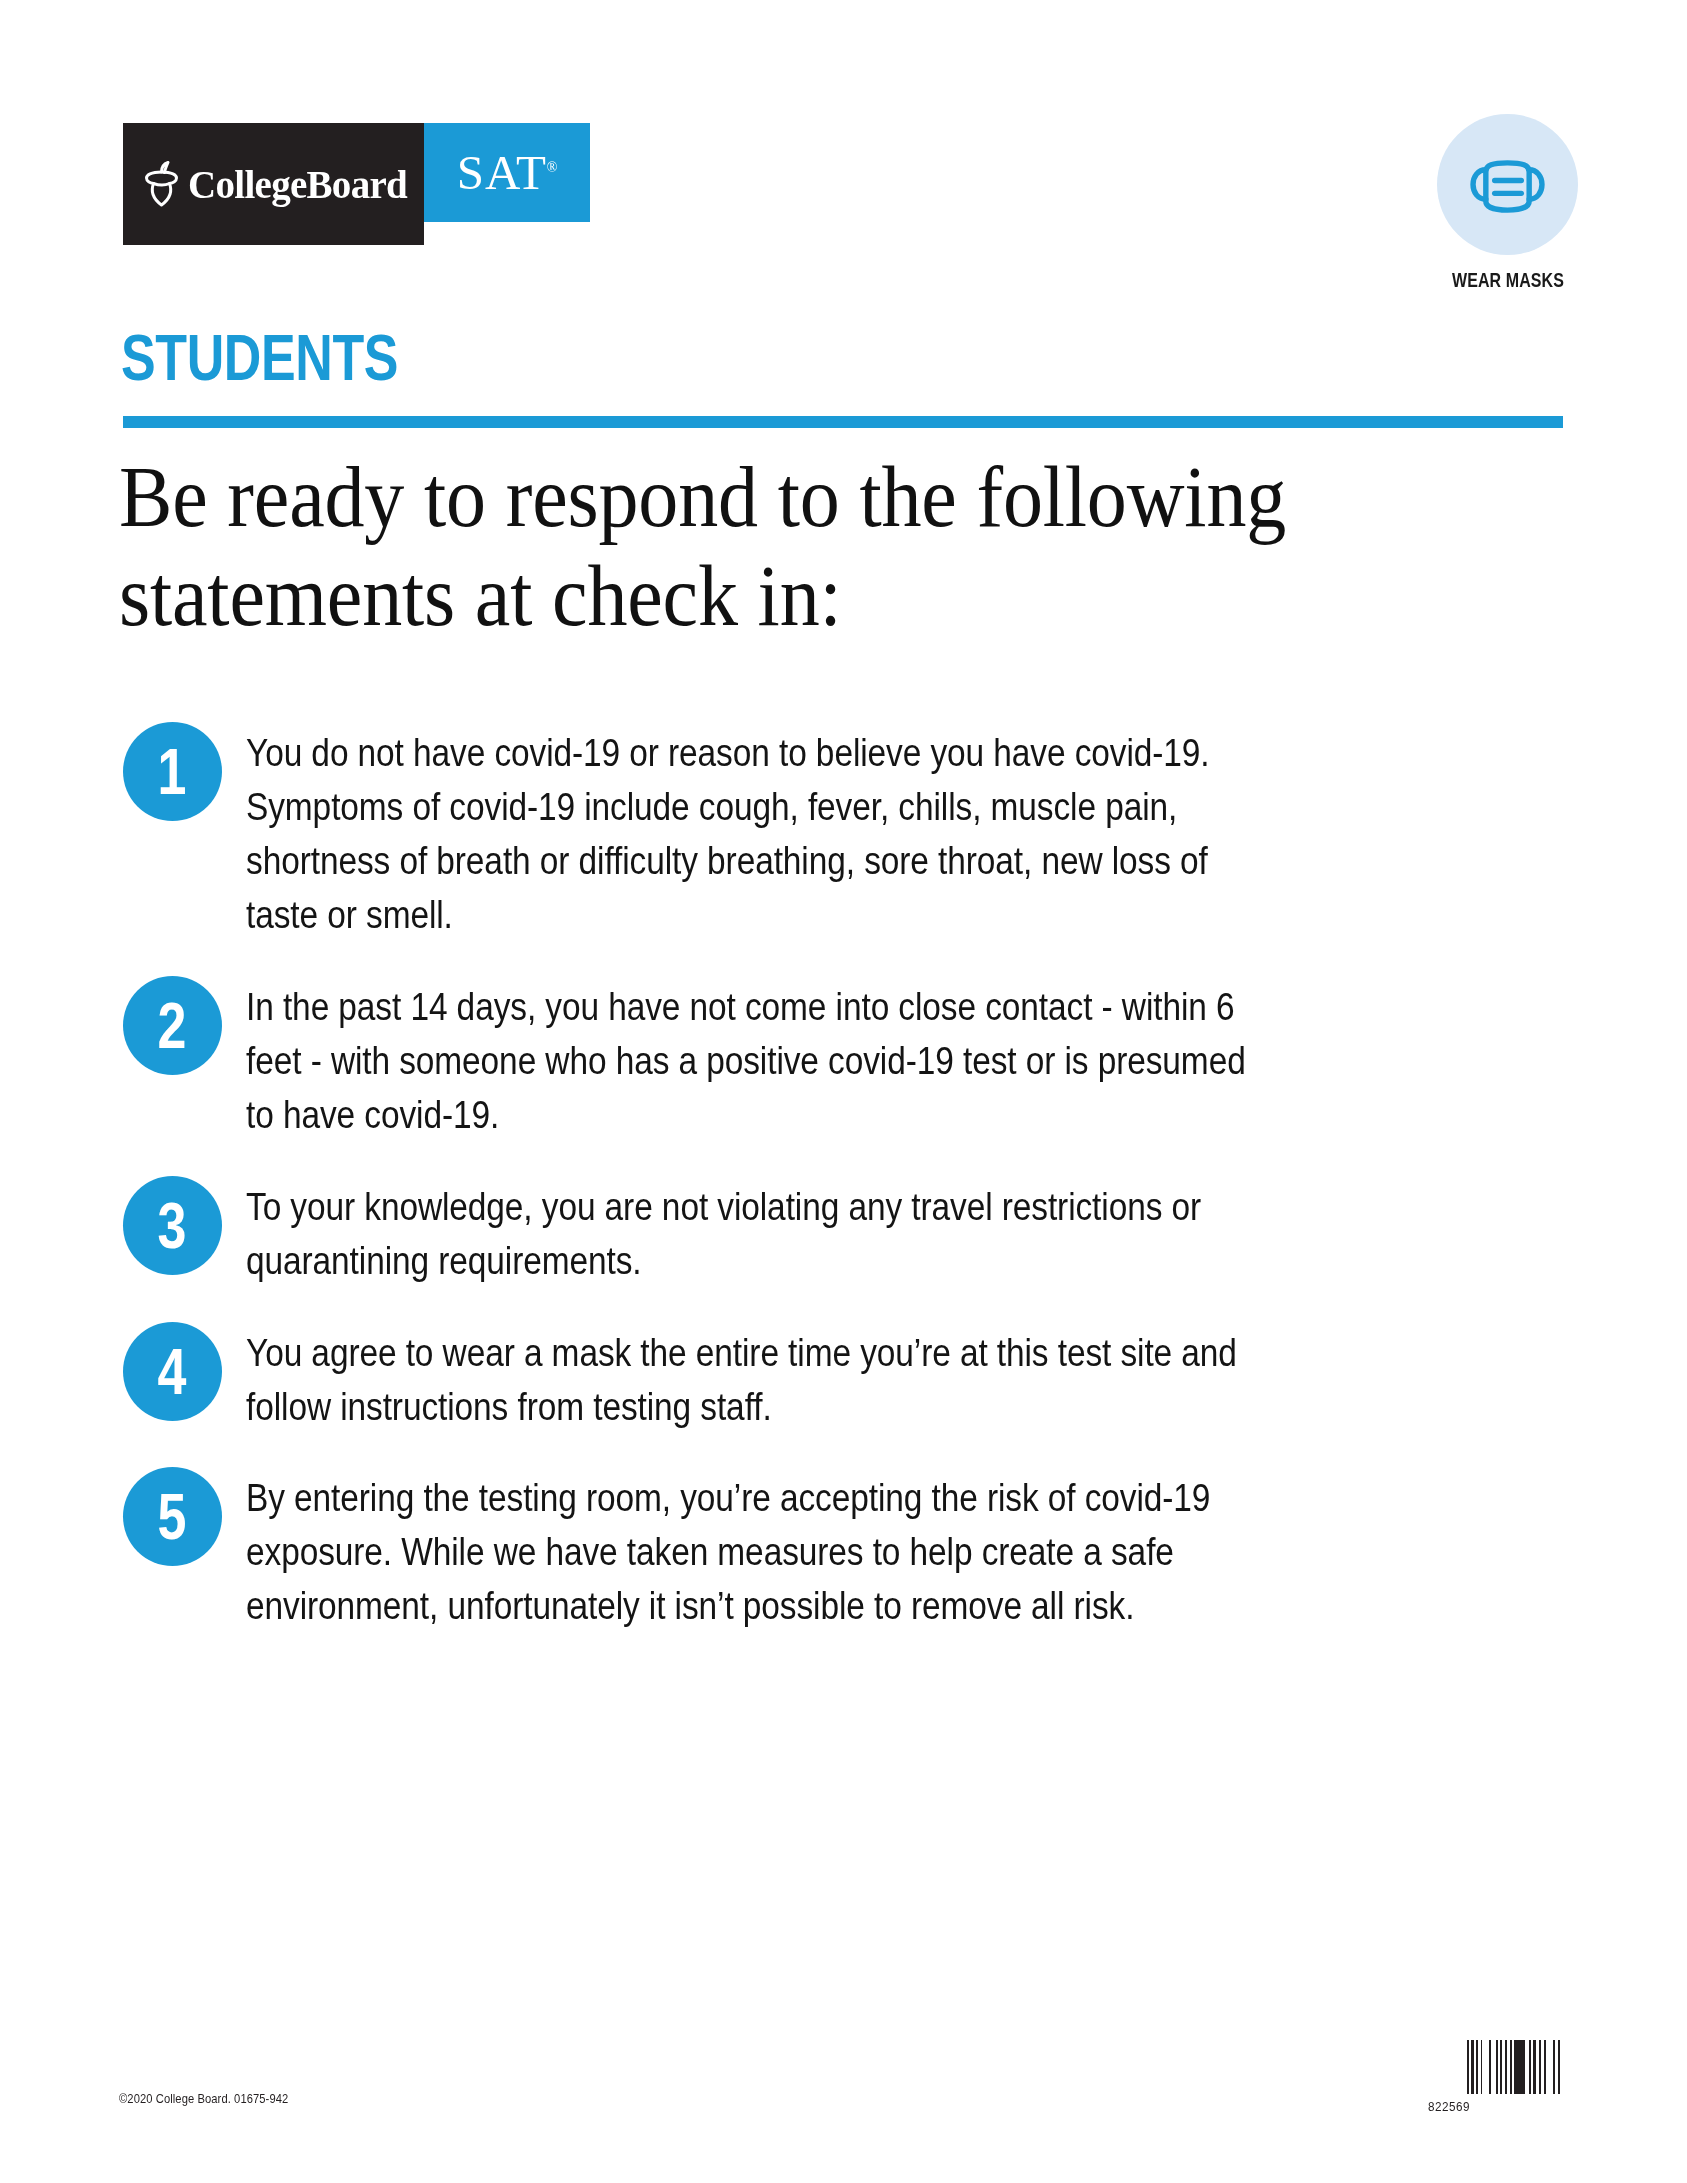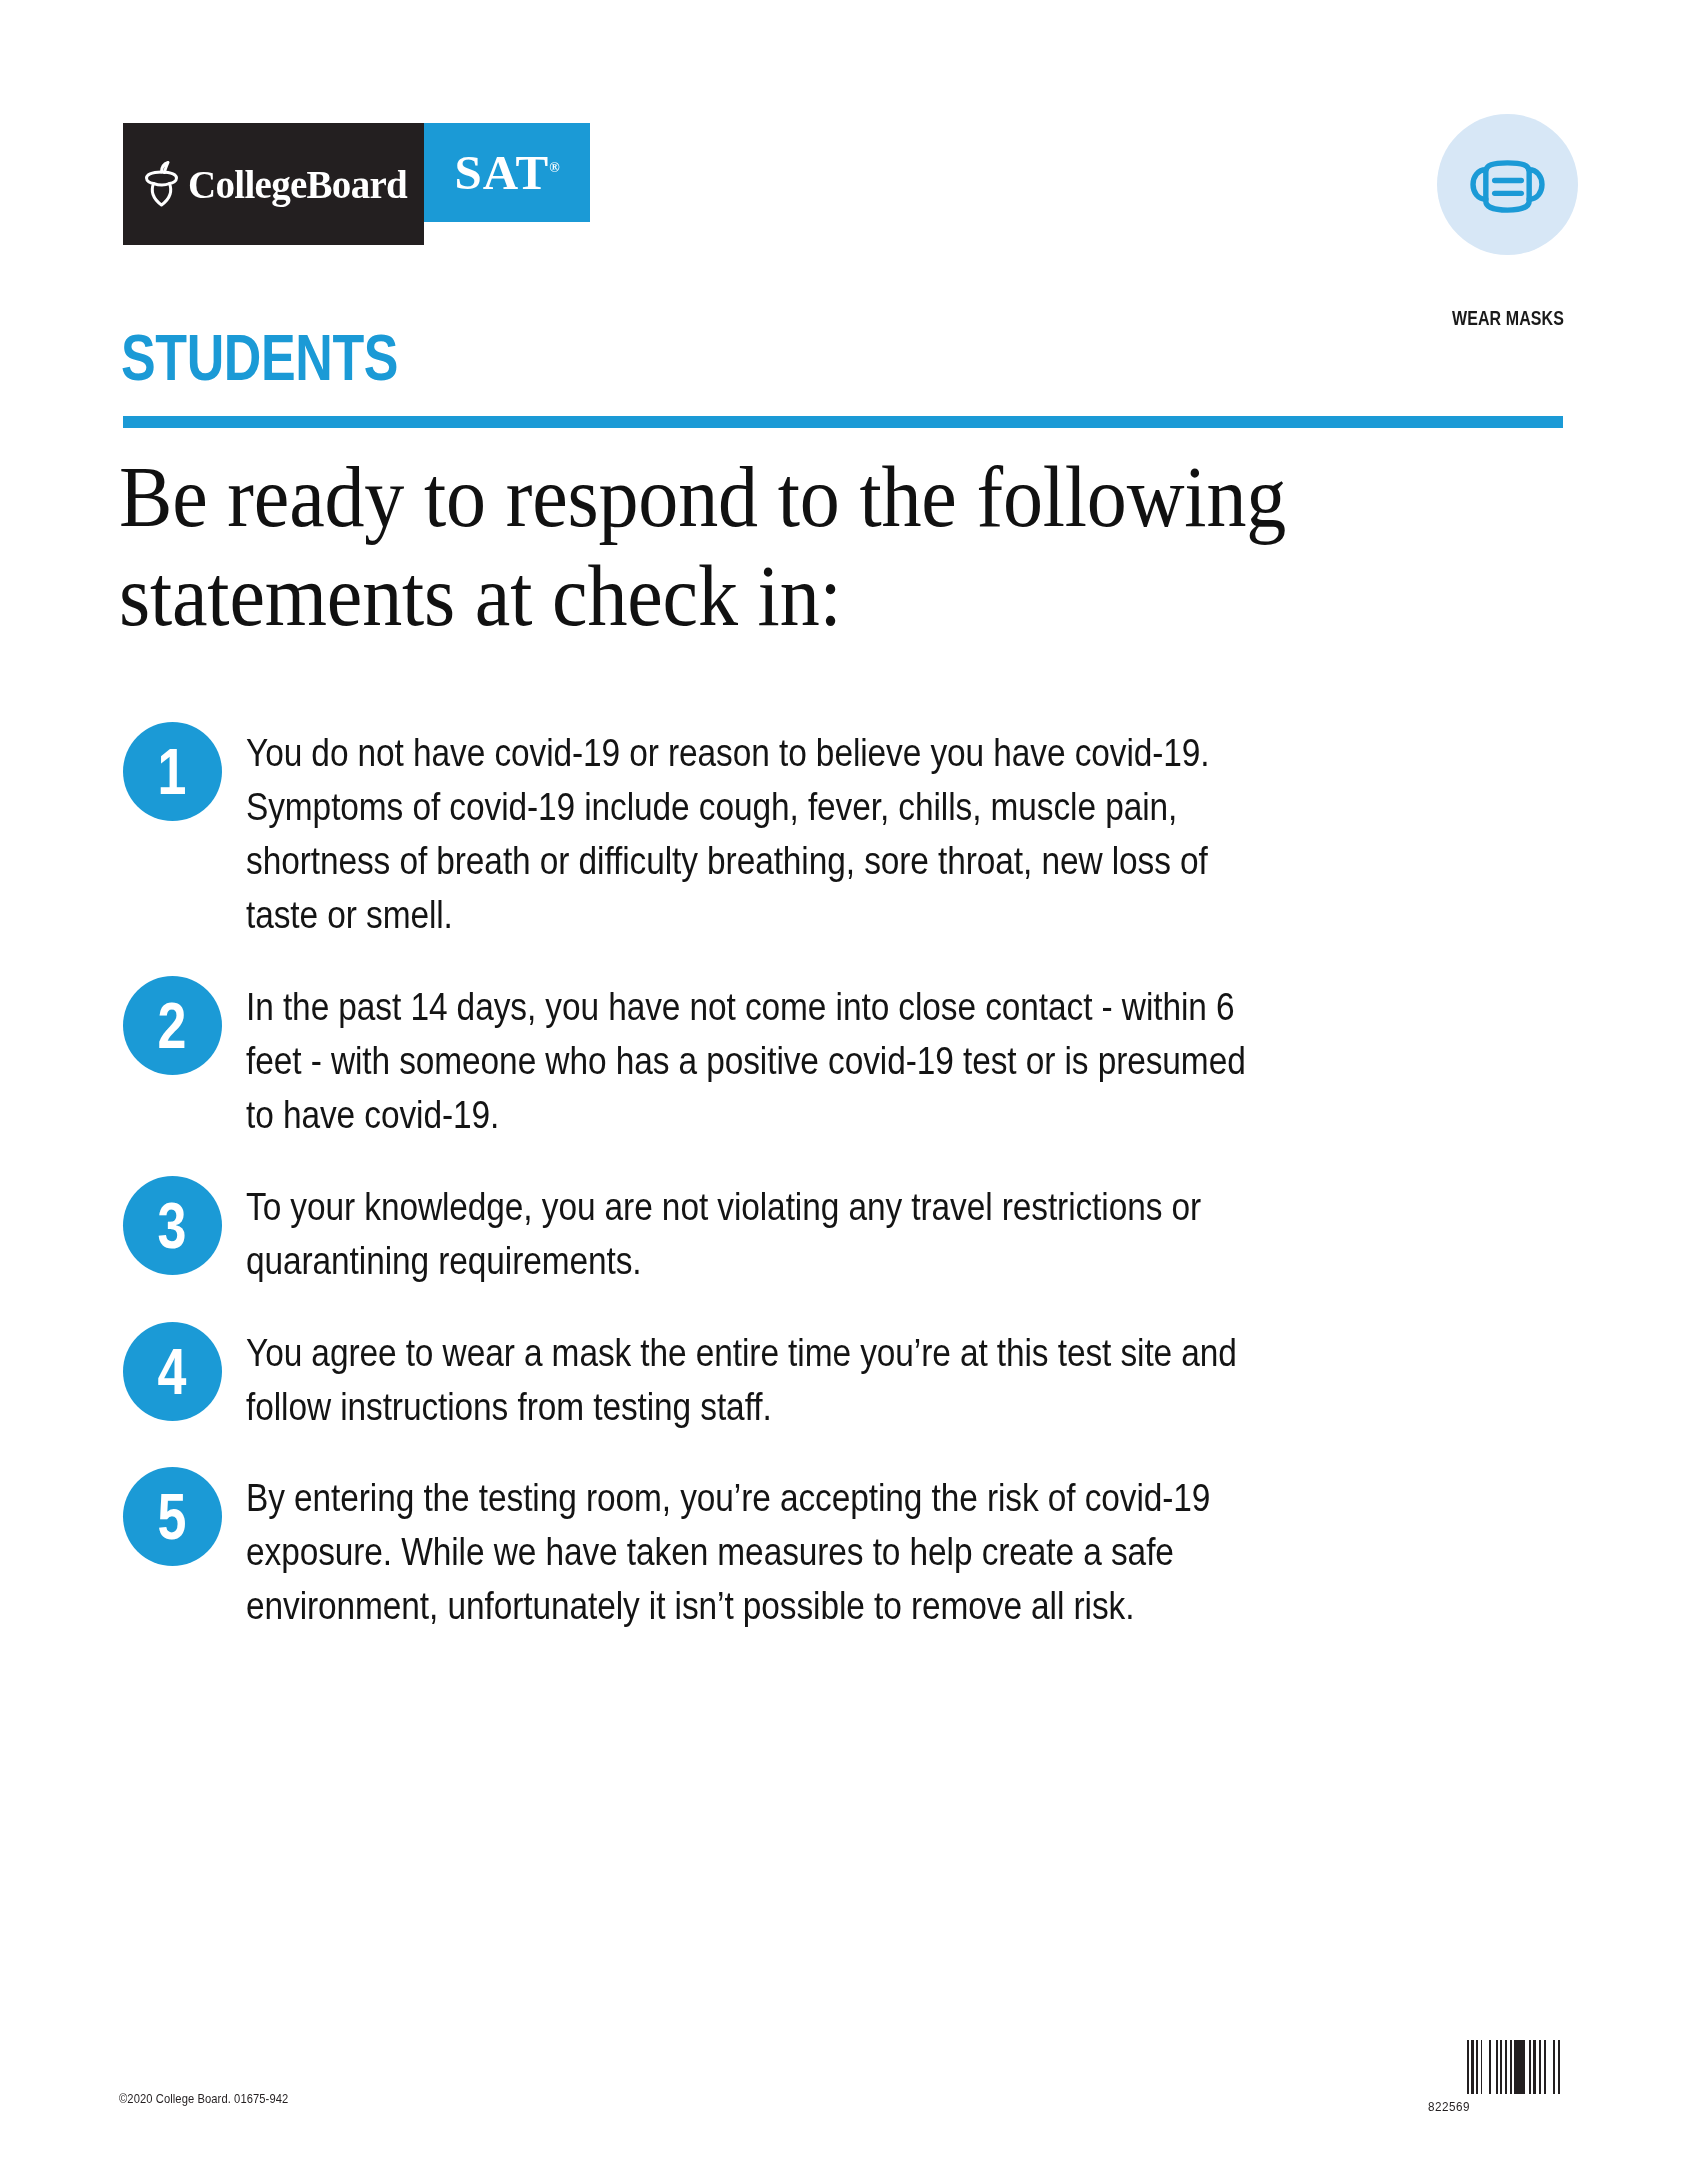--- a/index.html
+++ b/index.html
@@ -19,28 +19,28 @@
   .acorn{width:37px;height:46px;flex:0 0 auto;margin-right:8px;}
   .cb-word{
     color:#ffffff;font-family:"Liberation Serif",serif;font-weight:bold;
     font-size:39px;letter-spacing:-0.7px;line-height:1;white-space:nowrap;
   }
   .logo-sat{
     background:#1B9AD6;display:flex;align-items:center;justify-content:center;
     width:166px;height:99px;box-sizing:border-box;
   }
   .sat-word{
-    color:#ffffff;font-family:"Liberation Serif",serif;font-weight:bold;
+    color:#ffffff;font-family:"Liberation Serif",serif;font-weight:normal;
     font-size:49px;letter-spacing:1px;line-height:1;position:relative;white-space:nowrap;
   }
   .sat-reg{font-size:14px;vertical-align:super;letter-spacing:0;}
 
   
   .badges{position:absolute;right:104px;top:114px;display:flex;gap:44px;align-items:flex-start;}
-  .badge{width:151px;display:flex;flex-direction:column;align-items:center;gap:38px;}
+  .badge{width:151px;display:flex;flex-direction:column;align-items:center;}
   .badge-circle{
     width:141px;height:141px;border-radius:50%;background:#D7E7F6;
     display:flex;align-items:center;justify-content:center;
   }
   .badge-label{
     margin-top:14px;color:#1a1a1a;font-weight:bold;font-size:20px;
     letter-spacing:0.1px;text-align:center;line-height:1.12;
     transform:scaleX(0.80);transform-origin:center top;white-space:nowrap;
   }
 

